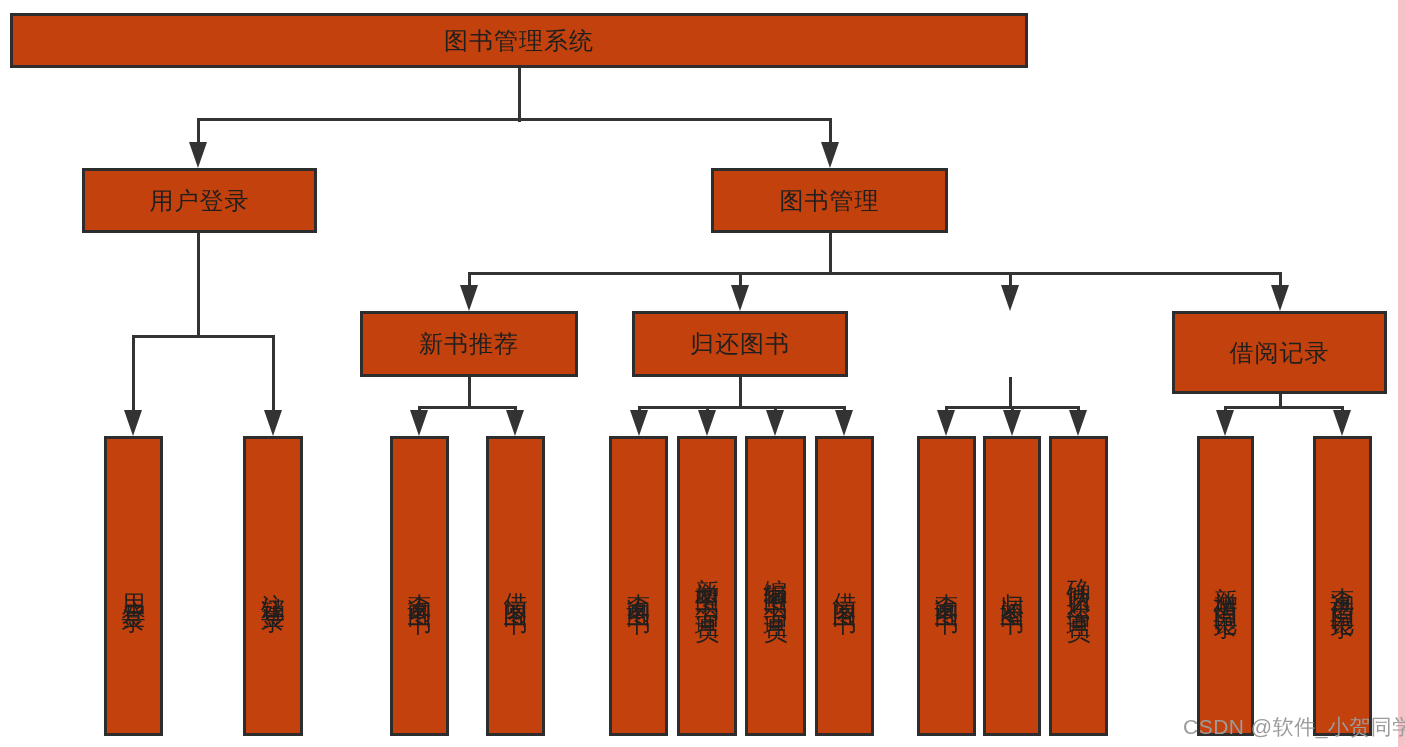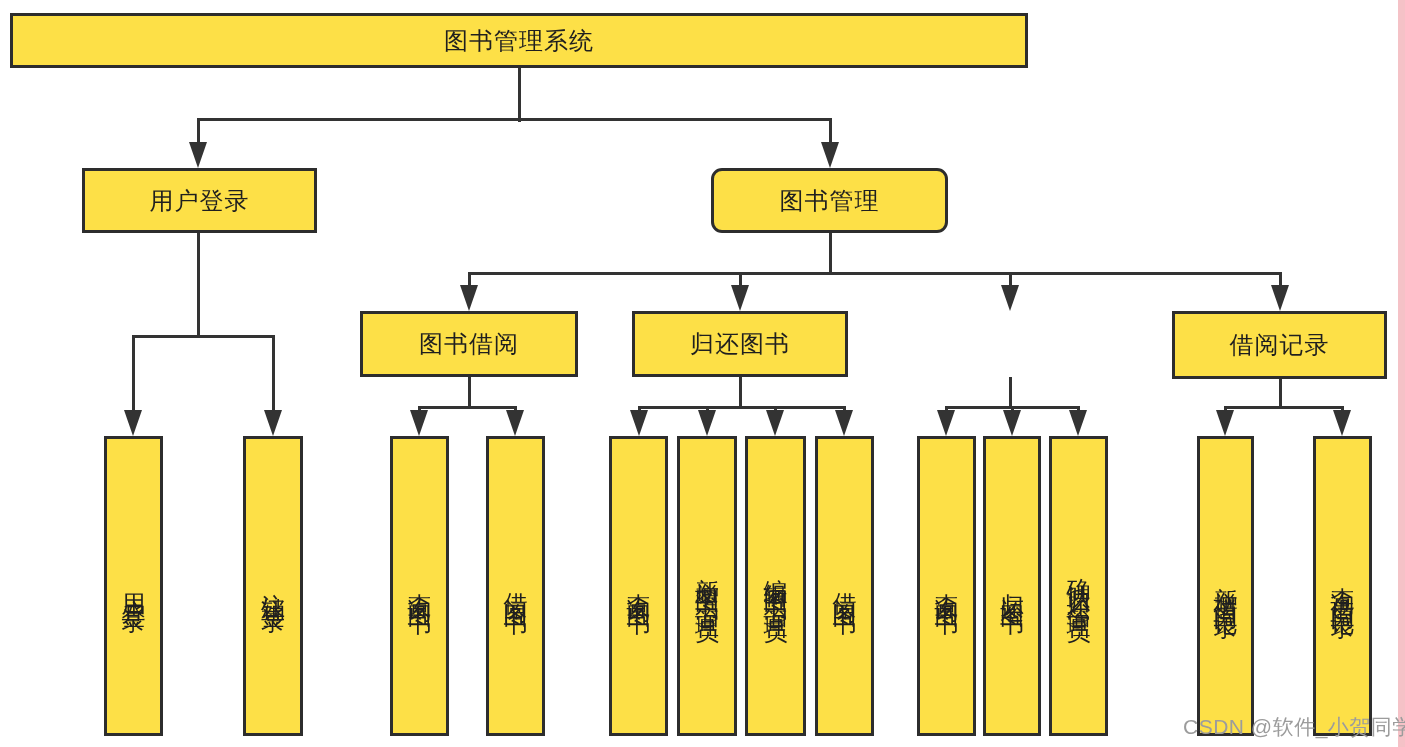--- a/index.html
+++ b/index.html
@@ -19,21 +19,21 @@
     position: relative;
     width: 1405px;
     height: 747px;
     background: var(--background);
     overflow: hidden;
   }
   .box {
     position: absolute;
     box-sizing: border-box;
     border: 3px solid var(--box-border);
-    background: #fde047;
+    background: #c2410c;
     display: flex;
     align-items: center;
     justify-content: center;
     font-size: 24px;
     letter-spacing: 1px;
     color: var(--text);
     z-index: 2;
   }
   .vbox span {
     writing-mode: vertical-rl;
@@ -88,21 +88,21 @@
   <div class="vline" style="left:518px; top:68px; height:54px;"></div>
   <div class="hline" style="left:197px; top:118px; width:635px;"></div>
   <div class="vline" style="left:197px; top:118px; height:30px;"></div>
   <div class="arrow" style="left:189px; top:142px;"></div>
   <div class="vline" style="left:829px; top:118px; height:30px;"></div>
   <div class="arrow" style="left:821px; top:142px;"></div>
 
   <div class="box" style="left:82px; top:168px; width:235px; height:65px;">
     <span>用户登录</span>
   </div>
-  <div class="box" style="left:711px; top:168px; width:237px; height:65px;border-radius:11px;">
+  <div class="box" style="left:711px; top:168px; width:237px; height:65px;">
     <span>图书管理</span>
   </div>
 
   <div class="vline" style="left:197px; top:233px; height:104px;"></div>
   <div class="hline" style="left:132px; top:335px; width:143px;"></div>
   <div class="vline" style="left:132px; top:335px; height:77px;"></div>
   <div class="arrow" style="left:124px; top:410px;"></div>
   <div class="vline" style="left:272px; top:335px; height:77px;"></div>
   <div class="arrow" style="left:264px; top:410px;"></div>
 
@@ -111,26 +111,26 @@
   <div class="vline" style="left:468px; top:272px; height:16px;"></div>
   <div class="arrow" style="left:460px; top:285px;"></div>
   <div class="vline" style="left:739px; top:272px; height:16px;"></div>
   <div class="arrow" style="left:731px; top:285px;"></div>
   <div class="vline" style="left:1009px; top:272px; height:16px;"></div>
   <div class="arrow" style="left:1001px; top:285px;"></div>
   <div class="vline" style="left:1279px; top:272px; height:16px;"></div>
   <div class="arrow" style="left:1271px; top:285px;"></div>
 
   <div class="box" style="left:360px; top:311px; width:218px; height:66px;">
-    <span>图书借阅</span>
+    <span>新书推荐</span>
   </div>
   <div class="box" style="left:632px; top:311px; width:216px; height:66px;">
     <span>归还图书</span>
   </div>
-  <div class="box" style="left:1172px; top:311px; width:215px; height:68px;">
+  <div class="box" style="left:1172px; top:311px; width:215px; height:83px;">
     <span>借阅记录</span>
   </div>
 
   <div class="vline" style="left:468px; top:377px; height:31px;"></div>
   <div class="hline" style="left:418px; top:406px; width:99px;"></div>
   <div class="vline" style="left:418px; top:406px; height:8px;"></div>
   <div class="arrow" style="left:410px; top:410px;"></div>
   <div class="vline" style="left:514px; top:406px; height:8px;"></div>
   <div class="arrow" style="left:506px; top:410px;"></div>
 

